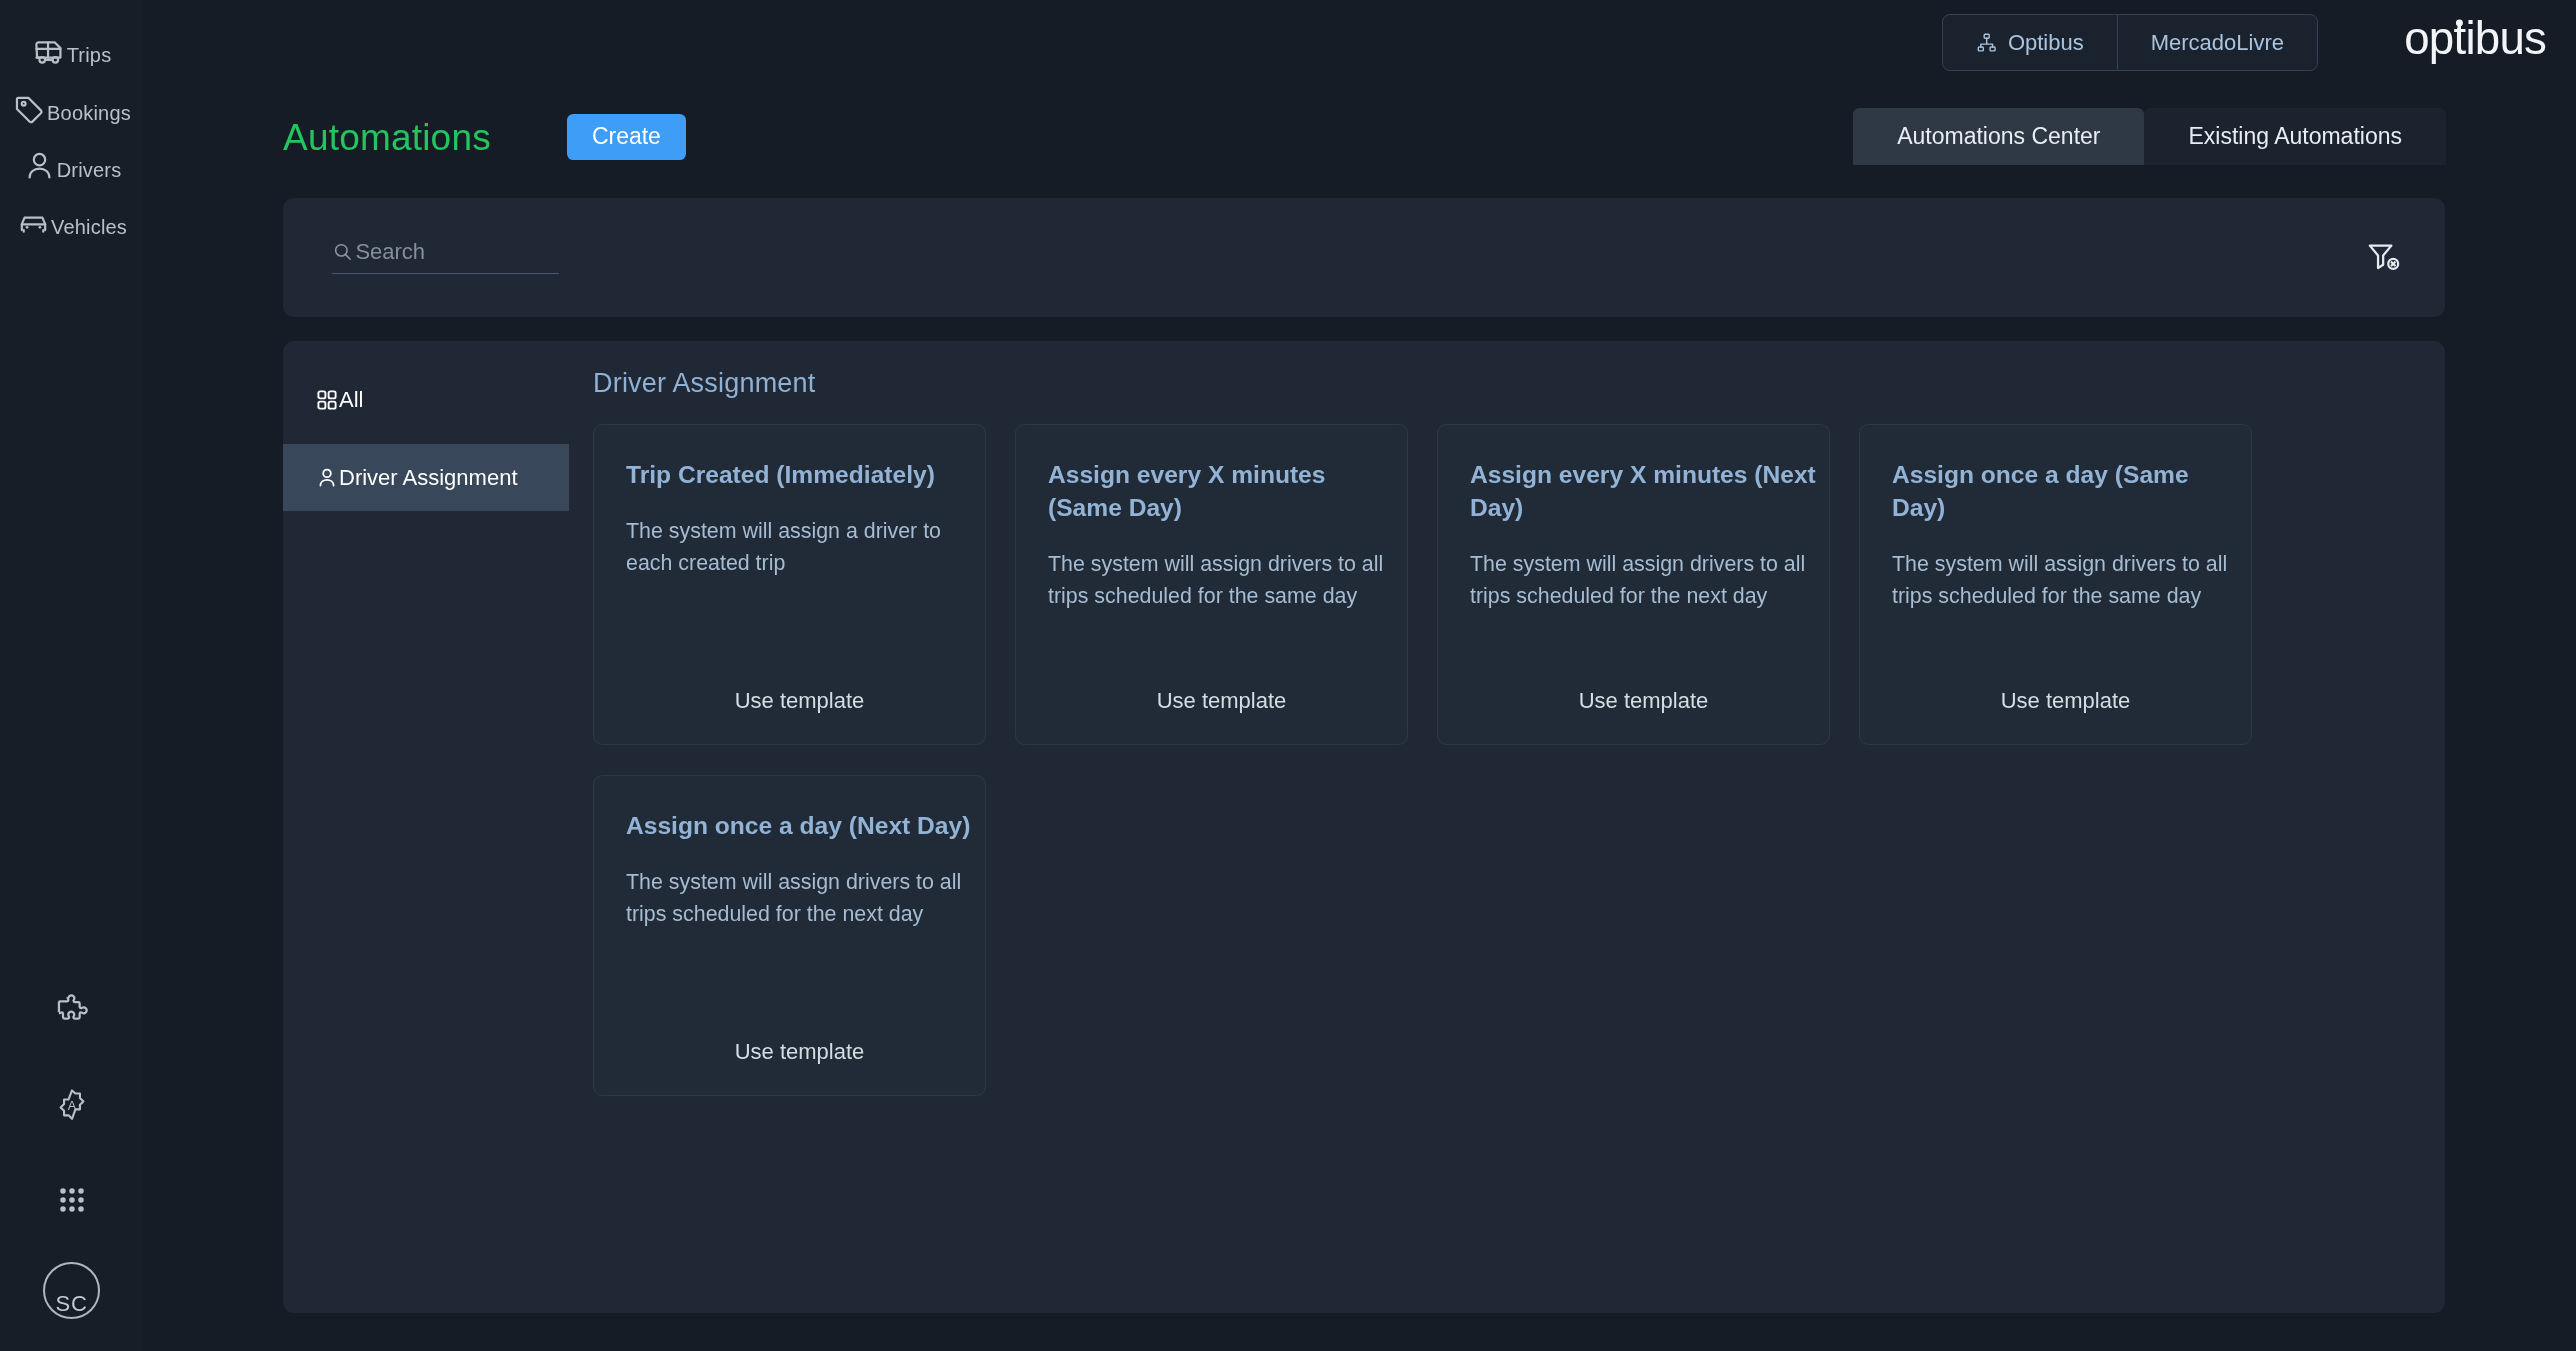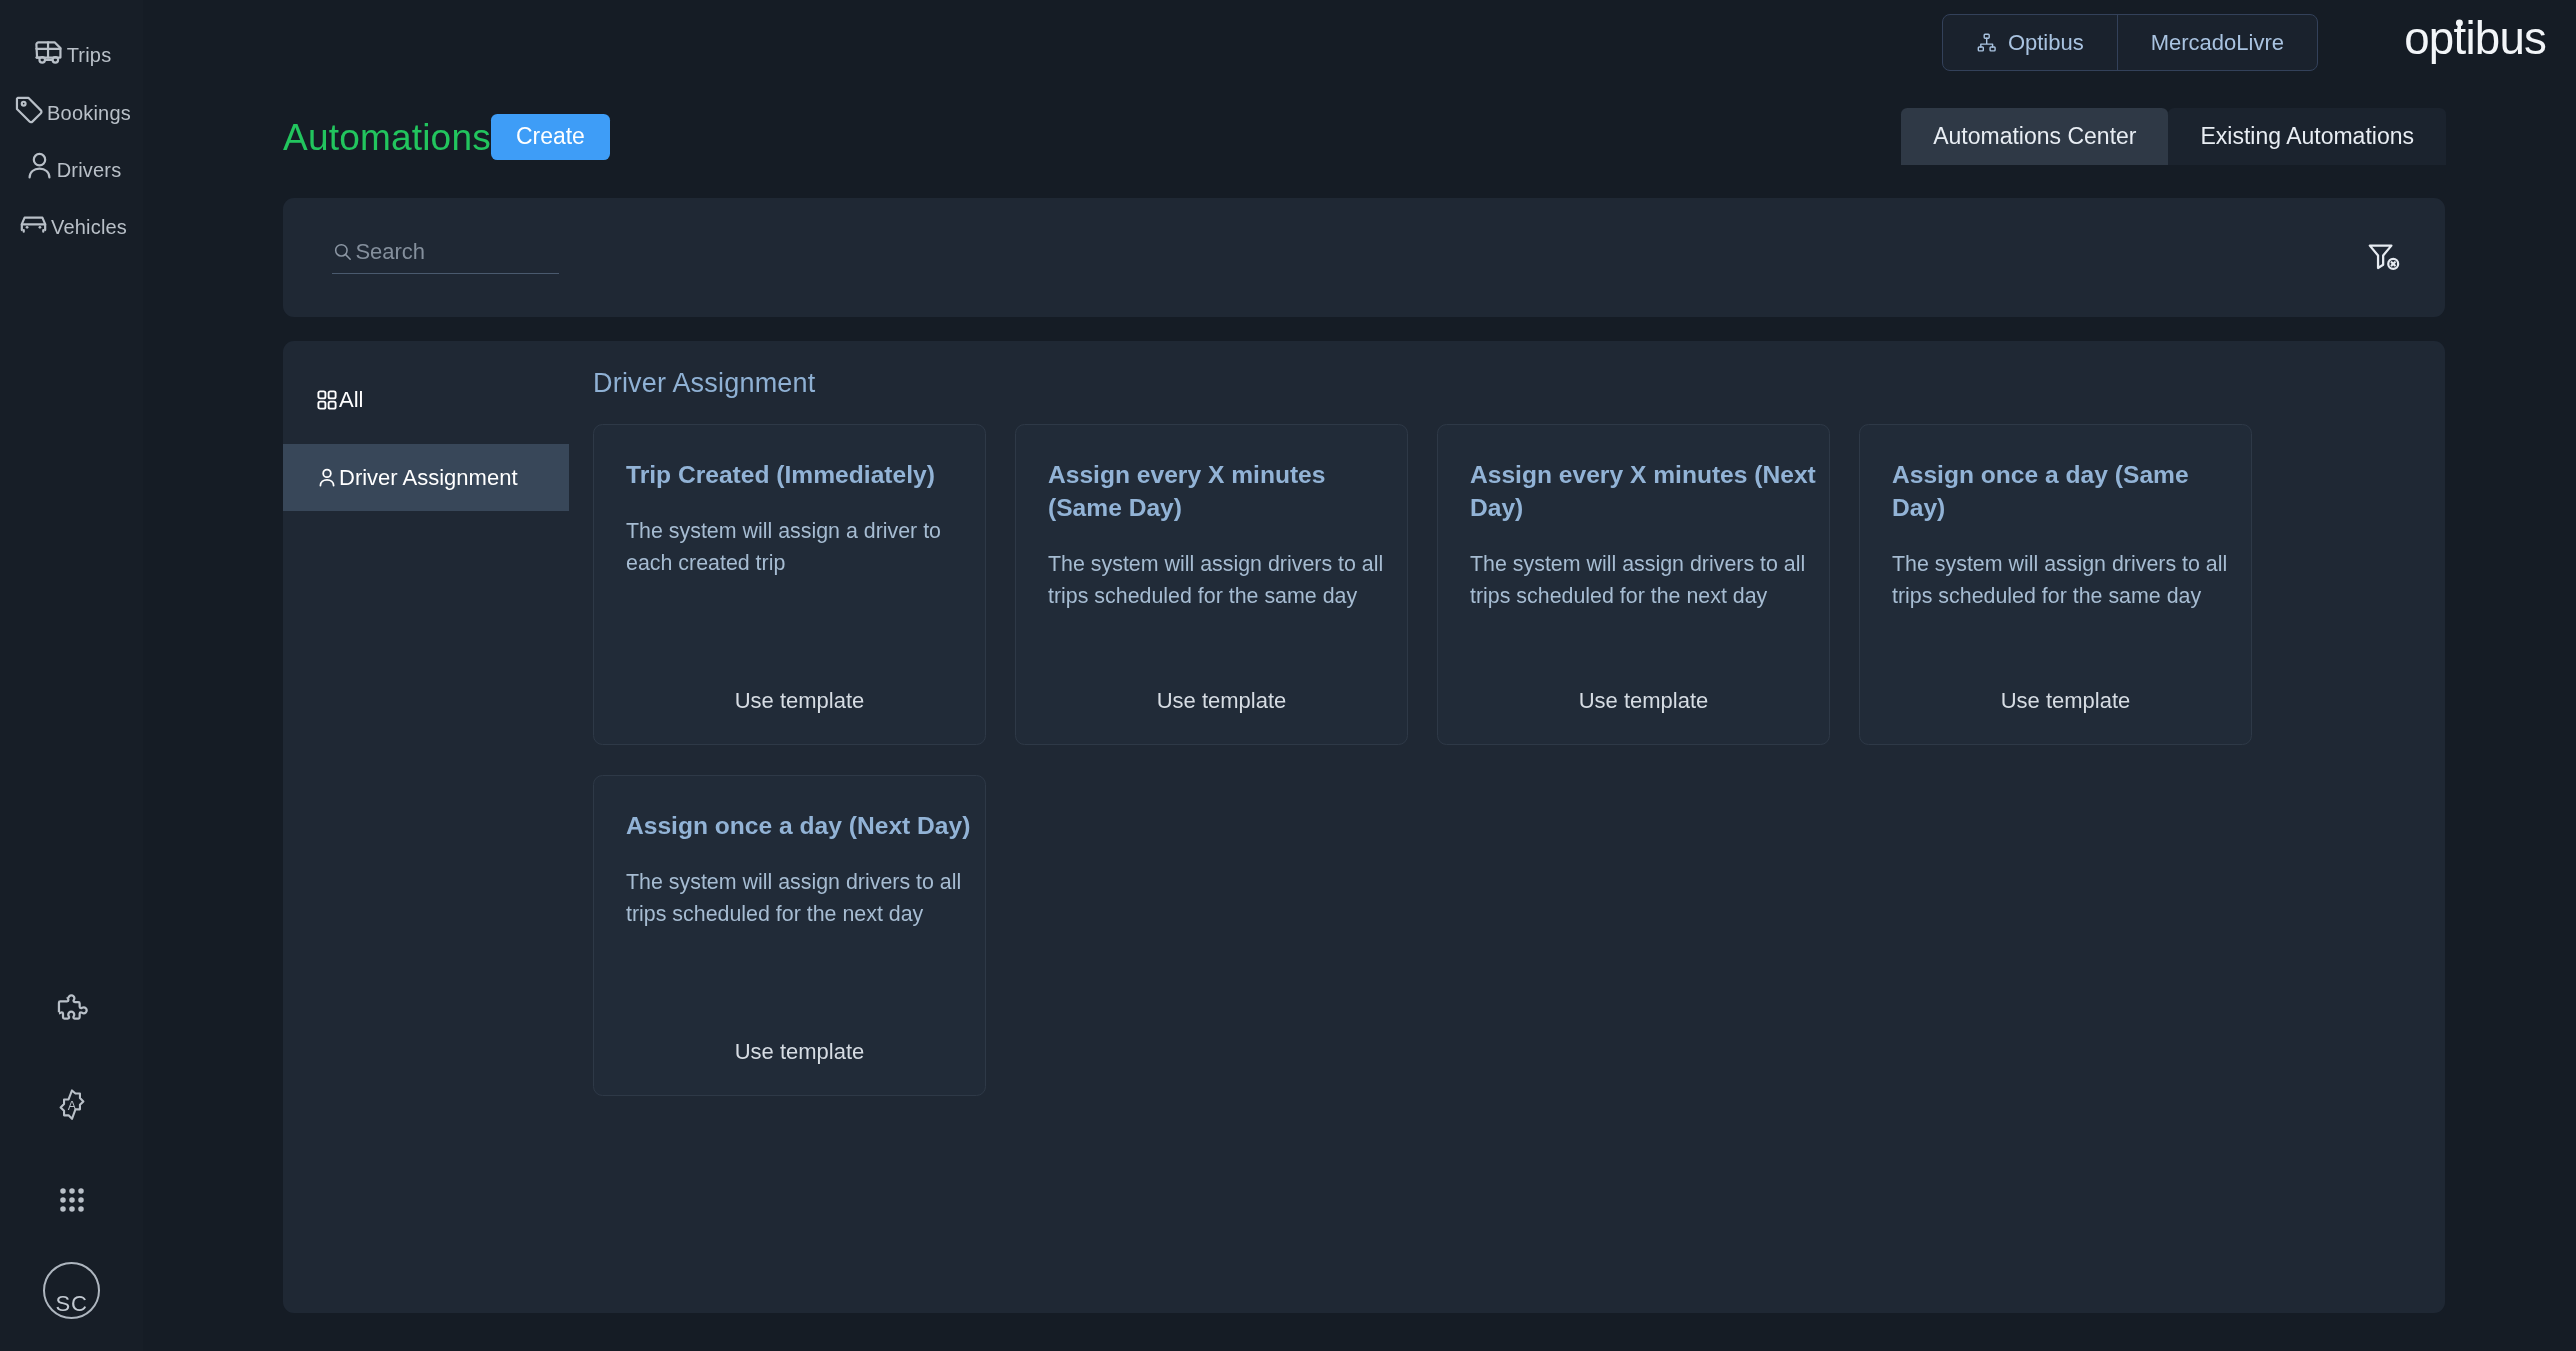--- a/index.html
+++ b/index.html
@@ -88,36 +88,37 @@
   #page-header {
     position: absolute; left: 283px; top: 103px;
     right: 0; height: 68px;
     display: flex; align-items: center;
   }
   #page-title {
     font-size: 37px; color: #22c55e; letter-spacing: 0.2px;
     line-height: 1;
   }
   #create-button {
+    margin-left: 76px;
     background: #3e9df7;
     color: #ffffff;
     font-size: 23px;
     border: none; border-radius: 6.3px;
     padding: 10.3px 25px 12px 25px;
     cursor: pointer;
     line-height: 1;
     font-family: "Liberation Sans", sans-serif;
   }
   #view-tabs {
     position: absolute; right: 130px; top: 108px;
     display: flex; align-items: stretch; height: 57px;
   }
   .view-tab {
     display: flex; align-items: center; justify-content: center;
-    padding: 0 32px;
+    padding: 0 44px;
     font-size: 23px;
     color: #e8edf3;
     background: #1b232e;
     border-radius: 6.3px 6.3px 0 0;
     cursor: pointer;
   }
   .view-tab.active { background: #2f3946; }
 
   
   #search-panel {

